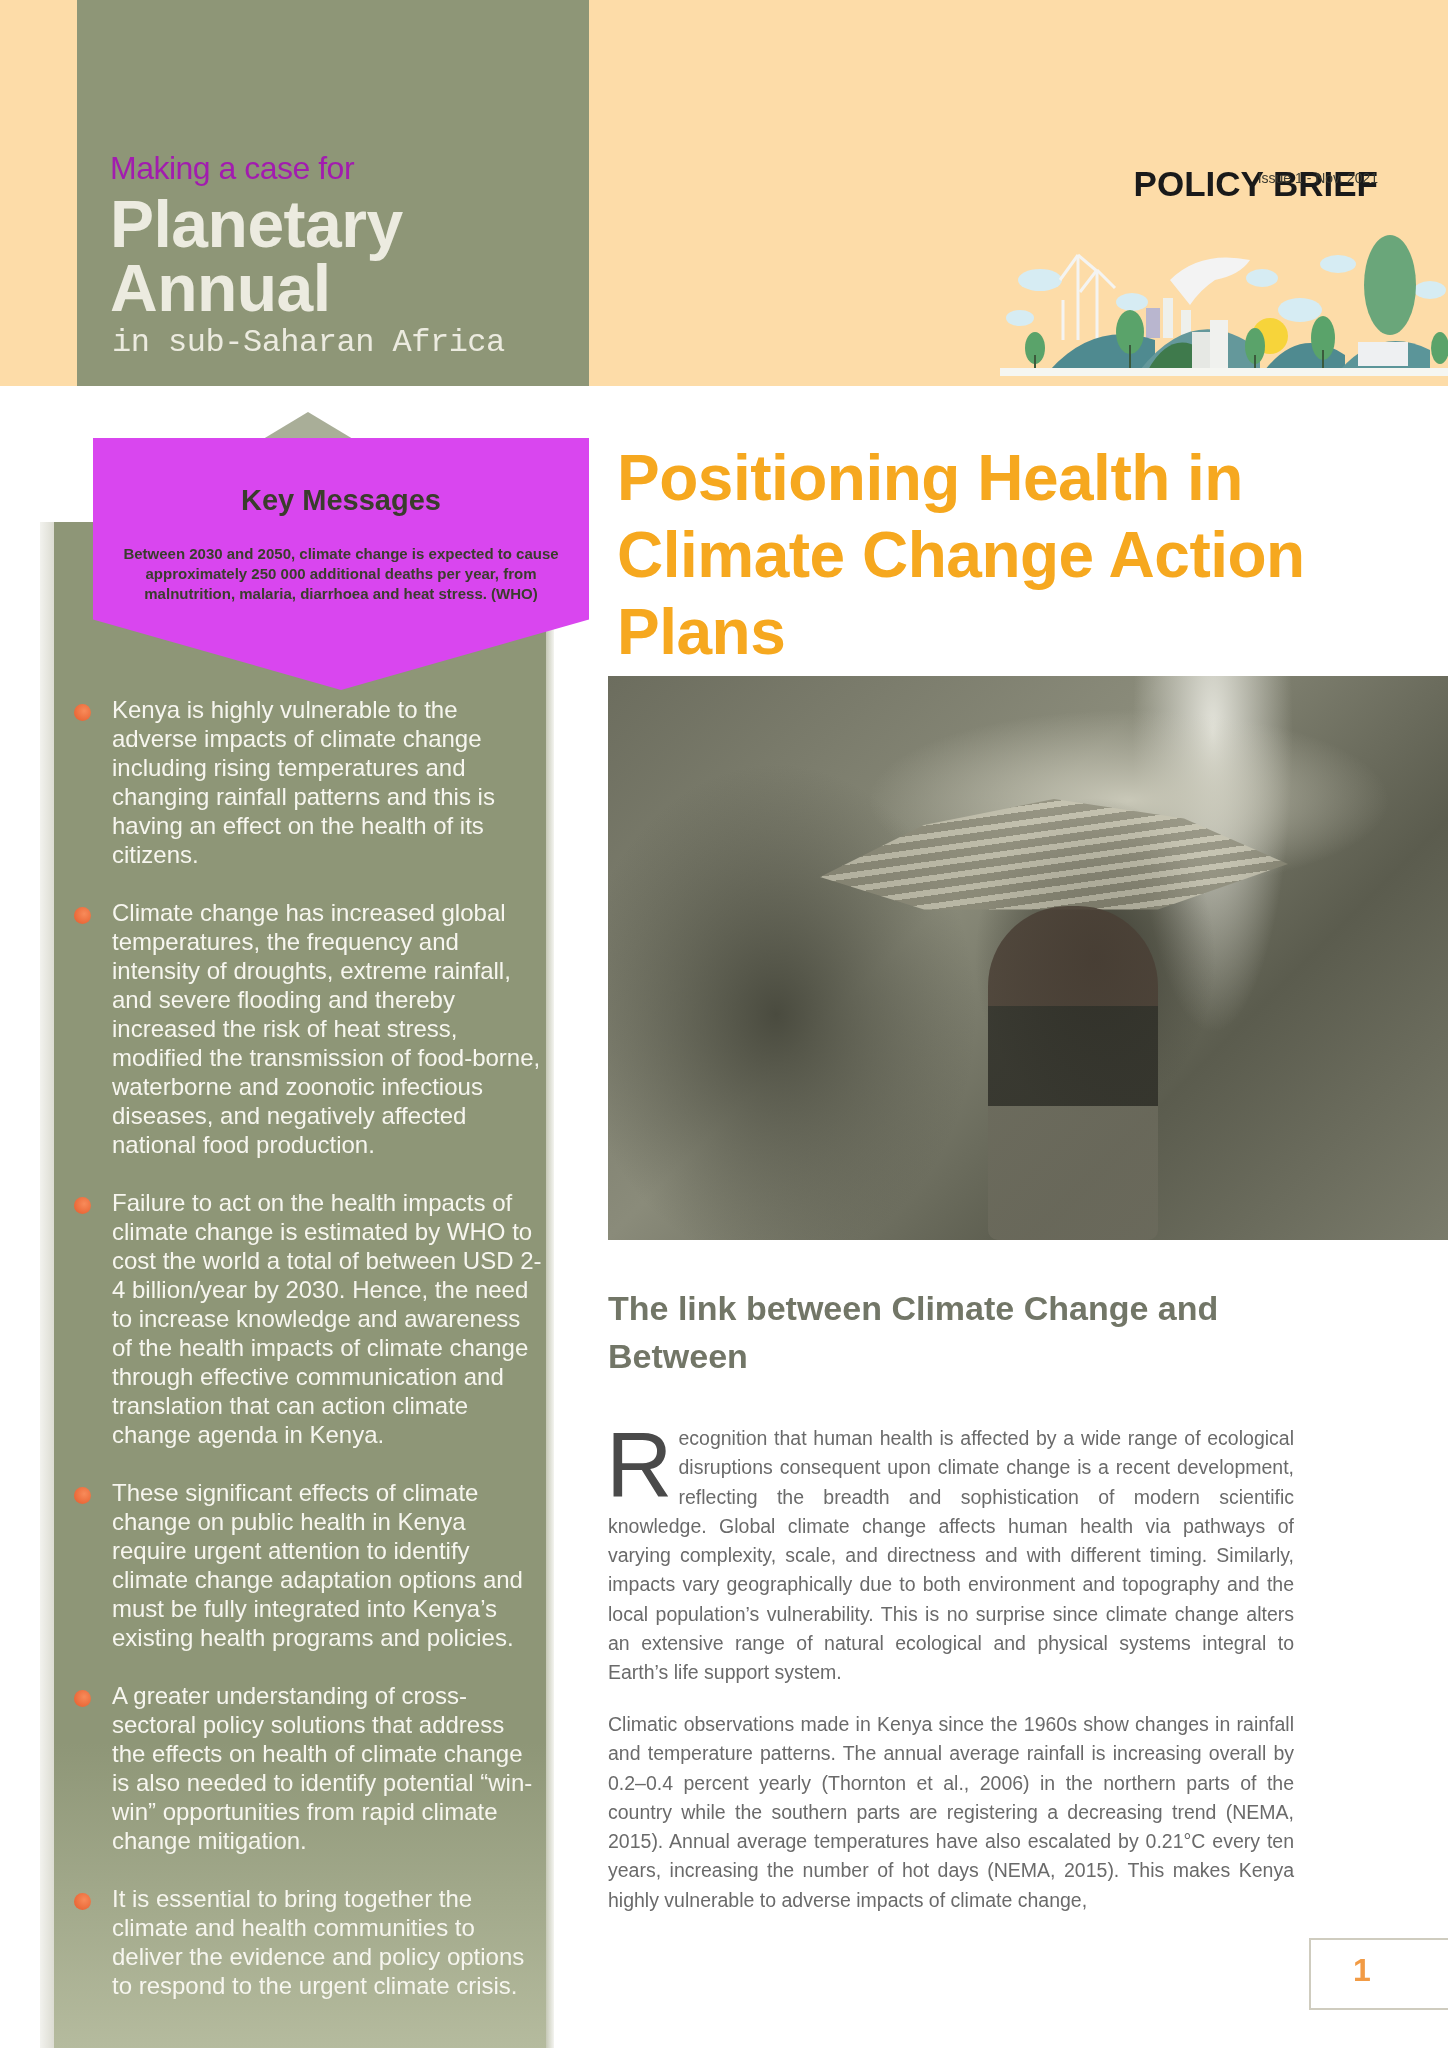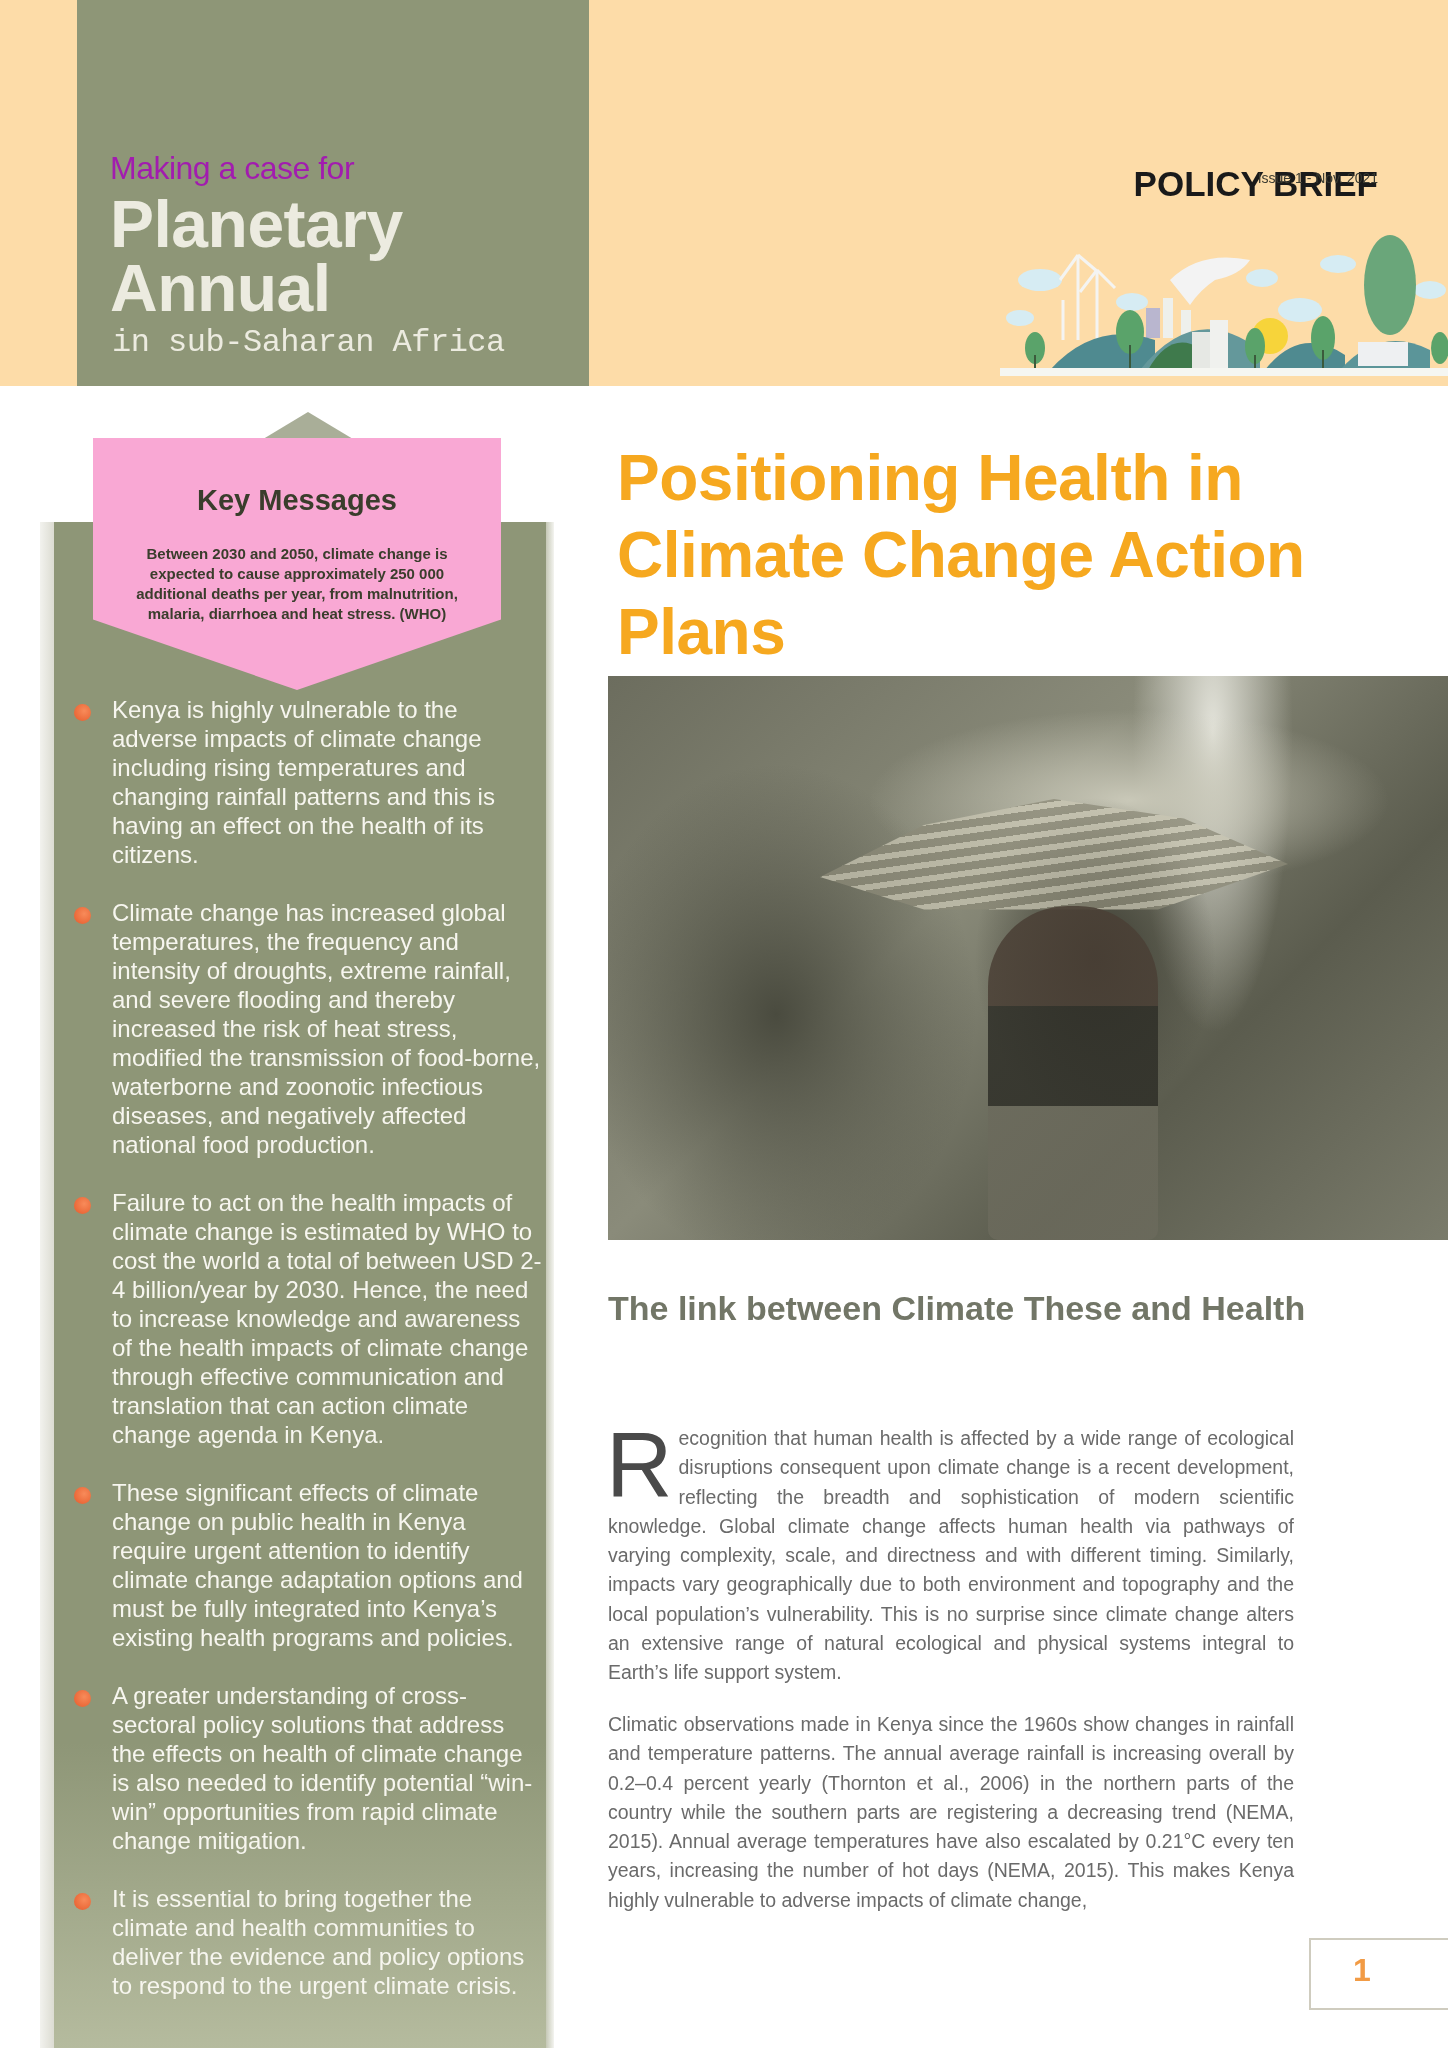--- a/index.html
+++ b/index.html
@@ -18,21 +18,21 @@
     .illustration { position: absolute; left: 1000px; top: 230px; width: 448px; height: 156px; }
 
     
     .sidebar { position: absolute; left: 54px; top: 522px; width: 492px; height: 1526px;
                background: linear-gradient(to bottom, #8e9677 0%, #8e9677 80%, #b5bb9e 100%); }
     .sidebar-shadow { position: absolute; left: 40px; top: 522px; width: 14px; height: 1526px; background: linear-gradient(to right, #f2f2ee, #dcdcd2); }
     .sidebar-shadow-r { position: absolute; left: 546px; top: 522px; width: 8px; height: 1526px; background: linear-gradient(to right, #c5c8b6, #f4f4f0); }
     .peak { position: absolute; left: 208px; top: 412px; width: 0; height: 0;
             border-left: 100px solid transparent; border-right: 100px solid transparent; border-bottom: 60px solid #a9ae98; }
 
-    .key-banner { position: absolute; left: 93px; top: 438px; width: 408px; height: 252px; background: #f9a8d4;
+    .key-banner { position: absolute; left: 93px; top: 438px; width: 496px; height: 252px; background: #d946ef;
                   clip-path: polygon(0 0, 100% 0, 100% 72%, 50% 100%, 0 72%); }
     .key-title { position: absolute; left: 0; right: 0; top: 46px; text-align: center; font-size: 29px; font-weight: 700; color: #3a3d2c; }
     .key-text { position: absolute; left: 24px; right: 24px; top: 106px; text-align: center; font-size: 15px; line-height: 20px; font-weight: 700; color: #3a3d2c; }
 
     .bullets { position: absolute; left: 74px; top: 695px; width: 470px; list-style: none; }
     .bullet { position: relative; padding-left: 38px; margin-bottom: 29px; font-size: 24px; line-height: 29px; color: #f7f6ef; }
     .bullet-dot { position: absolute; left: 0; top: 9px; width: 17px; height: 17px; border-radius: 50%;
                   background: radial-gradient(circle at 60% 40%, #f88b5a, #e55a2a); }
 
     
@@ -172,21 +172,21 @@
   </li>
 </ul>
 
 <h1 class="main-title">Positioning Health in Climate Change Action Plans</h1>
 
 <div class="photo">
   <div class="photo-sticks"></div>
   <div class="photo-person"></div>
 </div>
 
-<h2 class="section-heading">The link between Climate These and Health</h2>
+<h2 class="section-heading">The link between Climate Change and Between</h2>
 
 <p class="body-text p1">
   <span class="dropcap">R</span><span>ecognition that human health is affected by a wide range of ecological disruptions consequent upon climate change is a recent development, reflecting the breadth and sophistication of modern scientific knowledge. Global climate change affects human health via pathways of varying complexity, scale, and directness and with different timing. Similarly, impacts vary geographically due to both environment and topography and the local population’s vulnerability. This is no surprise since climate change alters an extensive range of natural ecological and physical systems integral to Earth’s life support system.</span>
 </p>
 
 <p class="body-text p2">Climatic observations made in Kenya since the 1960s show changes in rainfall and temperature patterns. The annual average rainfall is increasing overall by 0.2–0.4 percent yearly (Thornton et al., 2006) in the northern parts of the country while the southern parts are registering a decreasing trend (NEMA, 2015). Annual average temperatures have also escalated by 0.21°C every ten years, increasing the number of hot days (NEMA, 2015). This makes Kenya highly vulnerable to adverse impacts of climate change,</p>
 
 <div class="page-num-box">
   <span class="page-num">1</span>
 </div>

